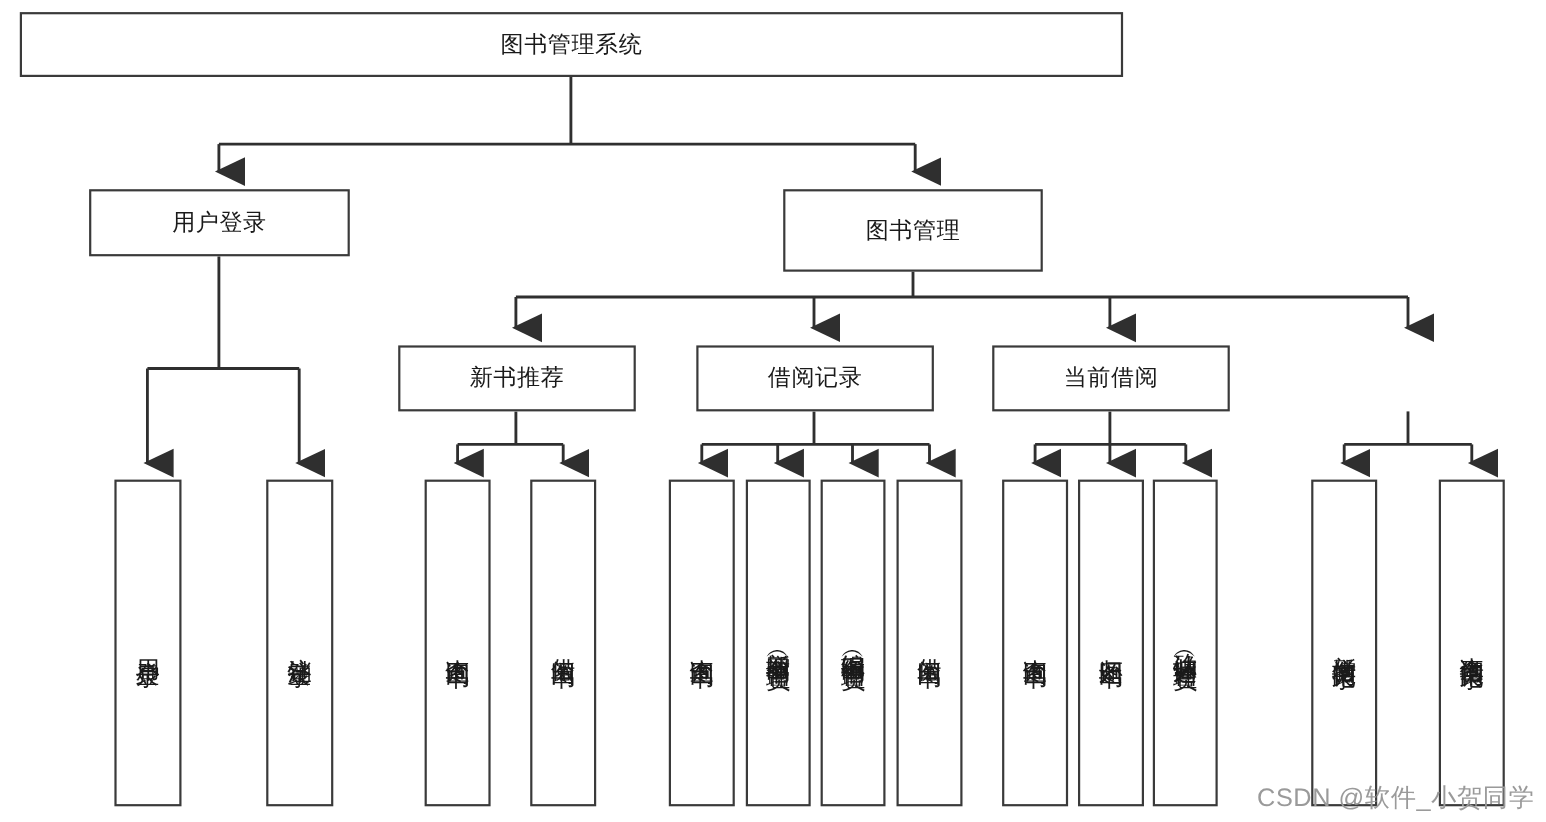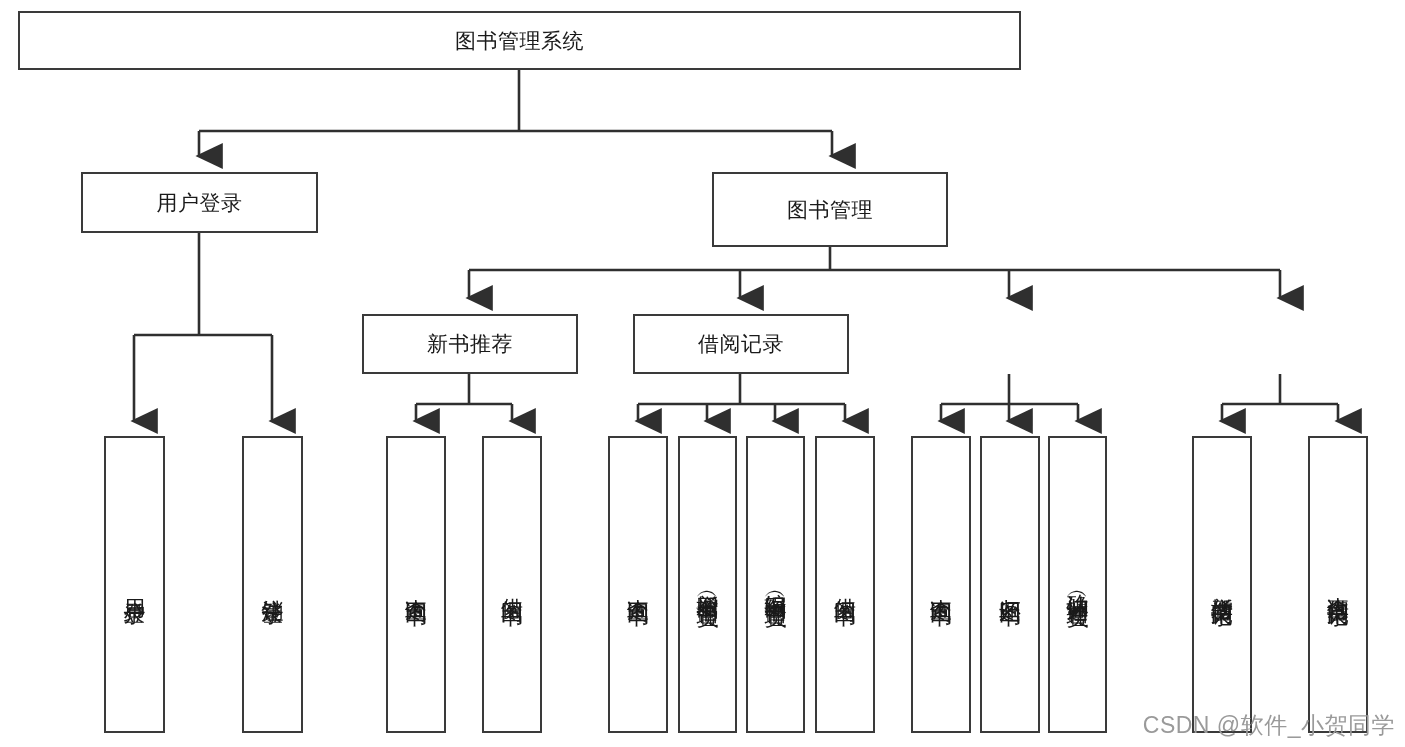--- a/index.html
+++ b/index.html
@@ -135,20 +135,23 @@
   <div class="node horiz" style="left:712px; top:172px; width:236px; height:75px;">
     <span class="lbl">图书管理</span>
   </div>
 
   <div class="node horiz" style="left:362px; top:314px; width:216px; height:60px;">
     <span class="lbl">新书推荐</span>
   </div>
   <div class="node horiz" style="left:633px; top:314px; width:216px; height:60px;">
     <span class="lbl">借阅记录</span>
   </div>
+  <div class="node horiz" style="left:902px; top:314px; width:216px; height:60px;">
+    <span class="lbl">当前借阅</span>
+  </div>
 
   <div class="node vert" style="left:104px; top:436px; width:61px; height:297px;">
     <span class="lbl">用户登录</span>
   </div>
   <div class="node vert" style="left:242px; top:436px; width:61px; height:297px;">
     <span class="lbl">注销登录</span>
   </div>
 
   <div class="node vert" style="left:386px; top:436px; width:60px; height:297px;">
     <span class="lbl">查询图书</span>

